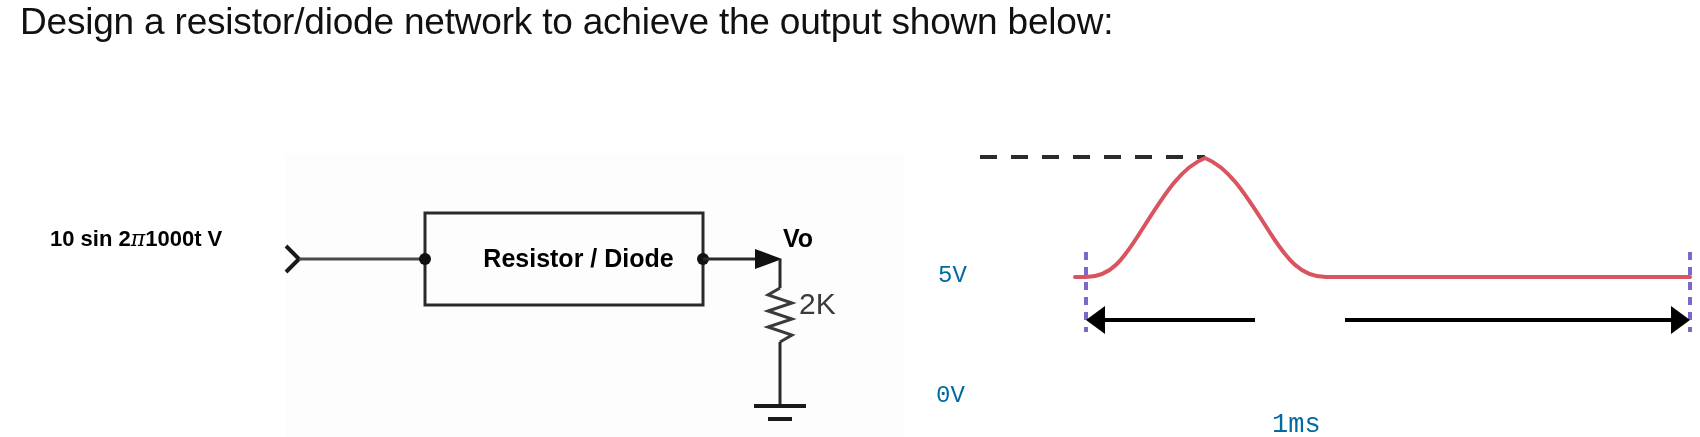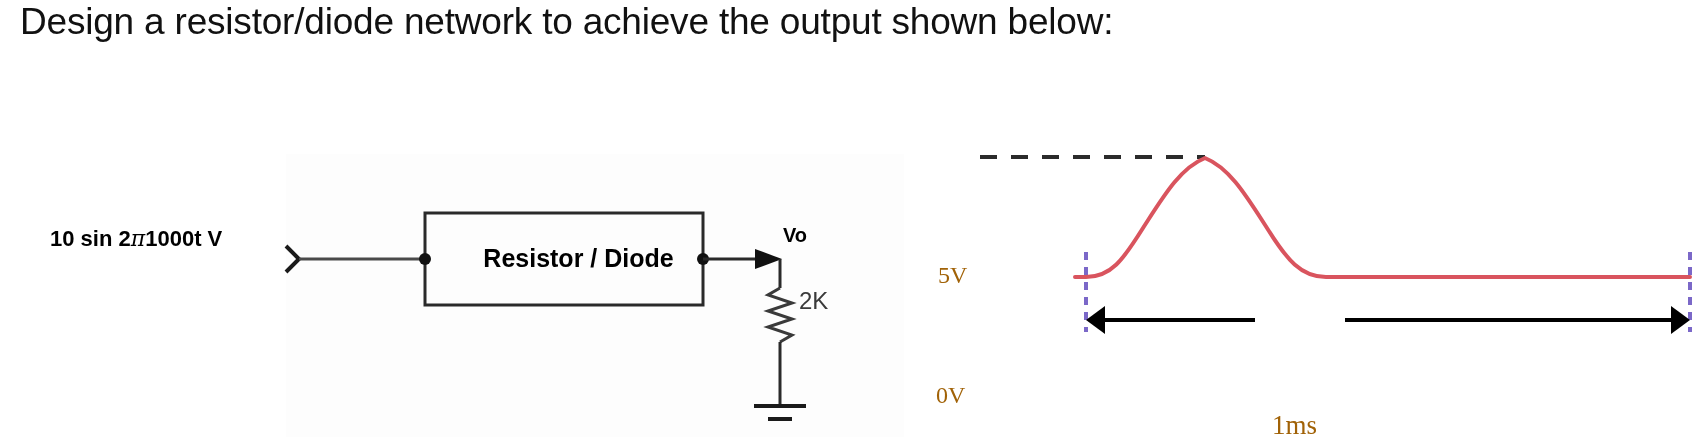--- a/index.html
+++ b/index.html
@@ -32,33 +32,33 @@
   #src-label .pi{font-family:"DejaVu Serif",serif;font-style:italic;font-weight:normal;font-size:22px;}
   #box-label{
     position:absolute;left:440px;top:212px;width:277px;height:92px;
     display:flex;flex-direction:column;align-items:center;justify-content:center;
     font-size:25px;font-weight:bold;line-height:32px;text-align:center;
     font-family:"Liberation Sans",sans-serif;
     pointer-events:none;
   }
   #vo-label{
     position:absolute;left:783px;top:224px;
-    font-size:20px;font-weight:bold;
+    font-size:25px;font-weight:bold;
     font-family:"Liberation Sans",sans-serif;
   }
   #r-label{
     position:absolute;left:799px;top:287px;
-    font-size:24px;color:#3a3a3a;
+    font-size:30px;color:#3a3a3a;
     font-family:"Liberation Sans",sans-serif;
   }
   
   #wave-area{position:absolute;left:905px;top:120px;width:795px;height:240px;}
   .wv-label{
-    position:absolute;font-size:24px;color:#a16207;
-    font-family:Liberation Serif, serif;white-space:nowrap;
+    position:absolute;font-size:24px;color:#0369a1;
+    font-family:Liberation Mono, monospace;white-space:nowrap;
   }
   #lbl-5v{left:33px;top:142px;}
   #lbl-0v{left:31px;top:262px;}
   #lbl-1ms{left:367px;top:290px;font-size:27px;}
 </style>
 </head>
 <body>
 
 <div id="title">Design a resistor/diode network to achieve the output shown below:</div>
 

